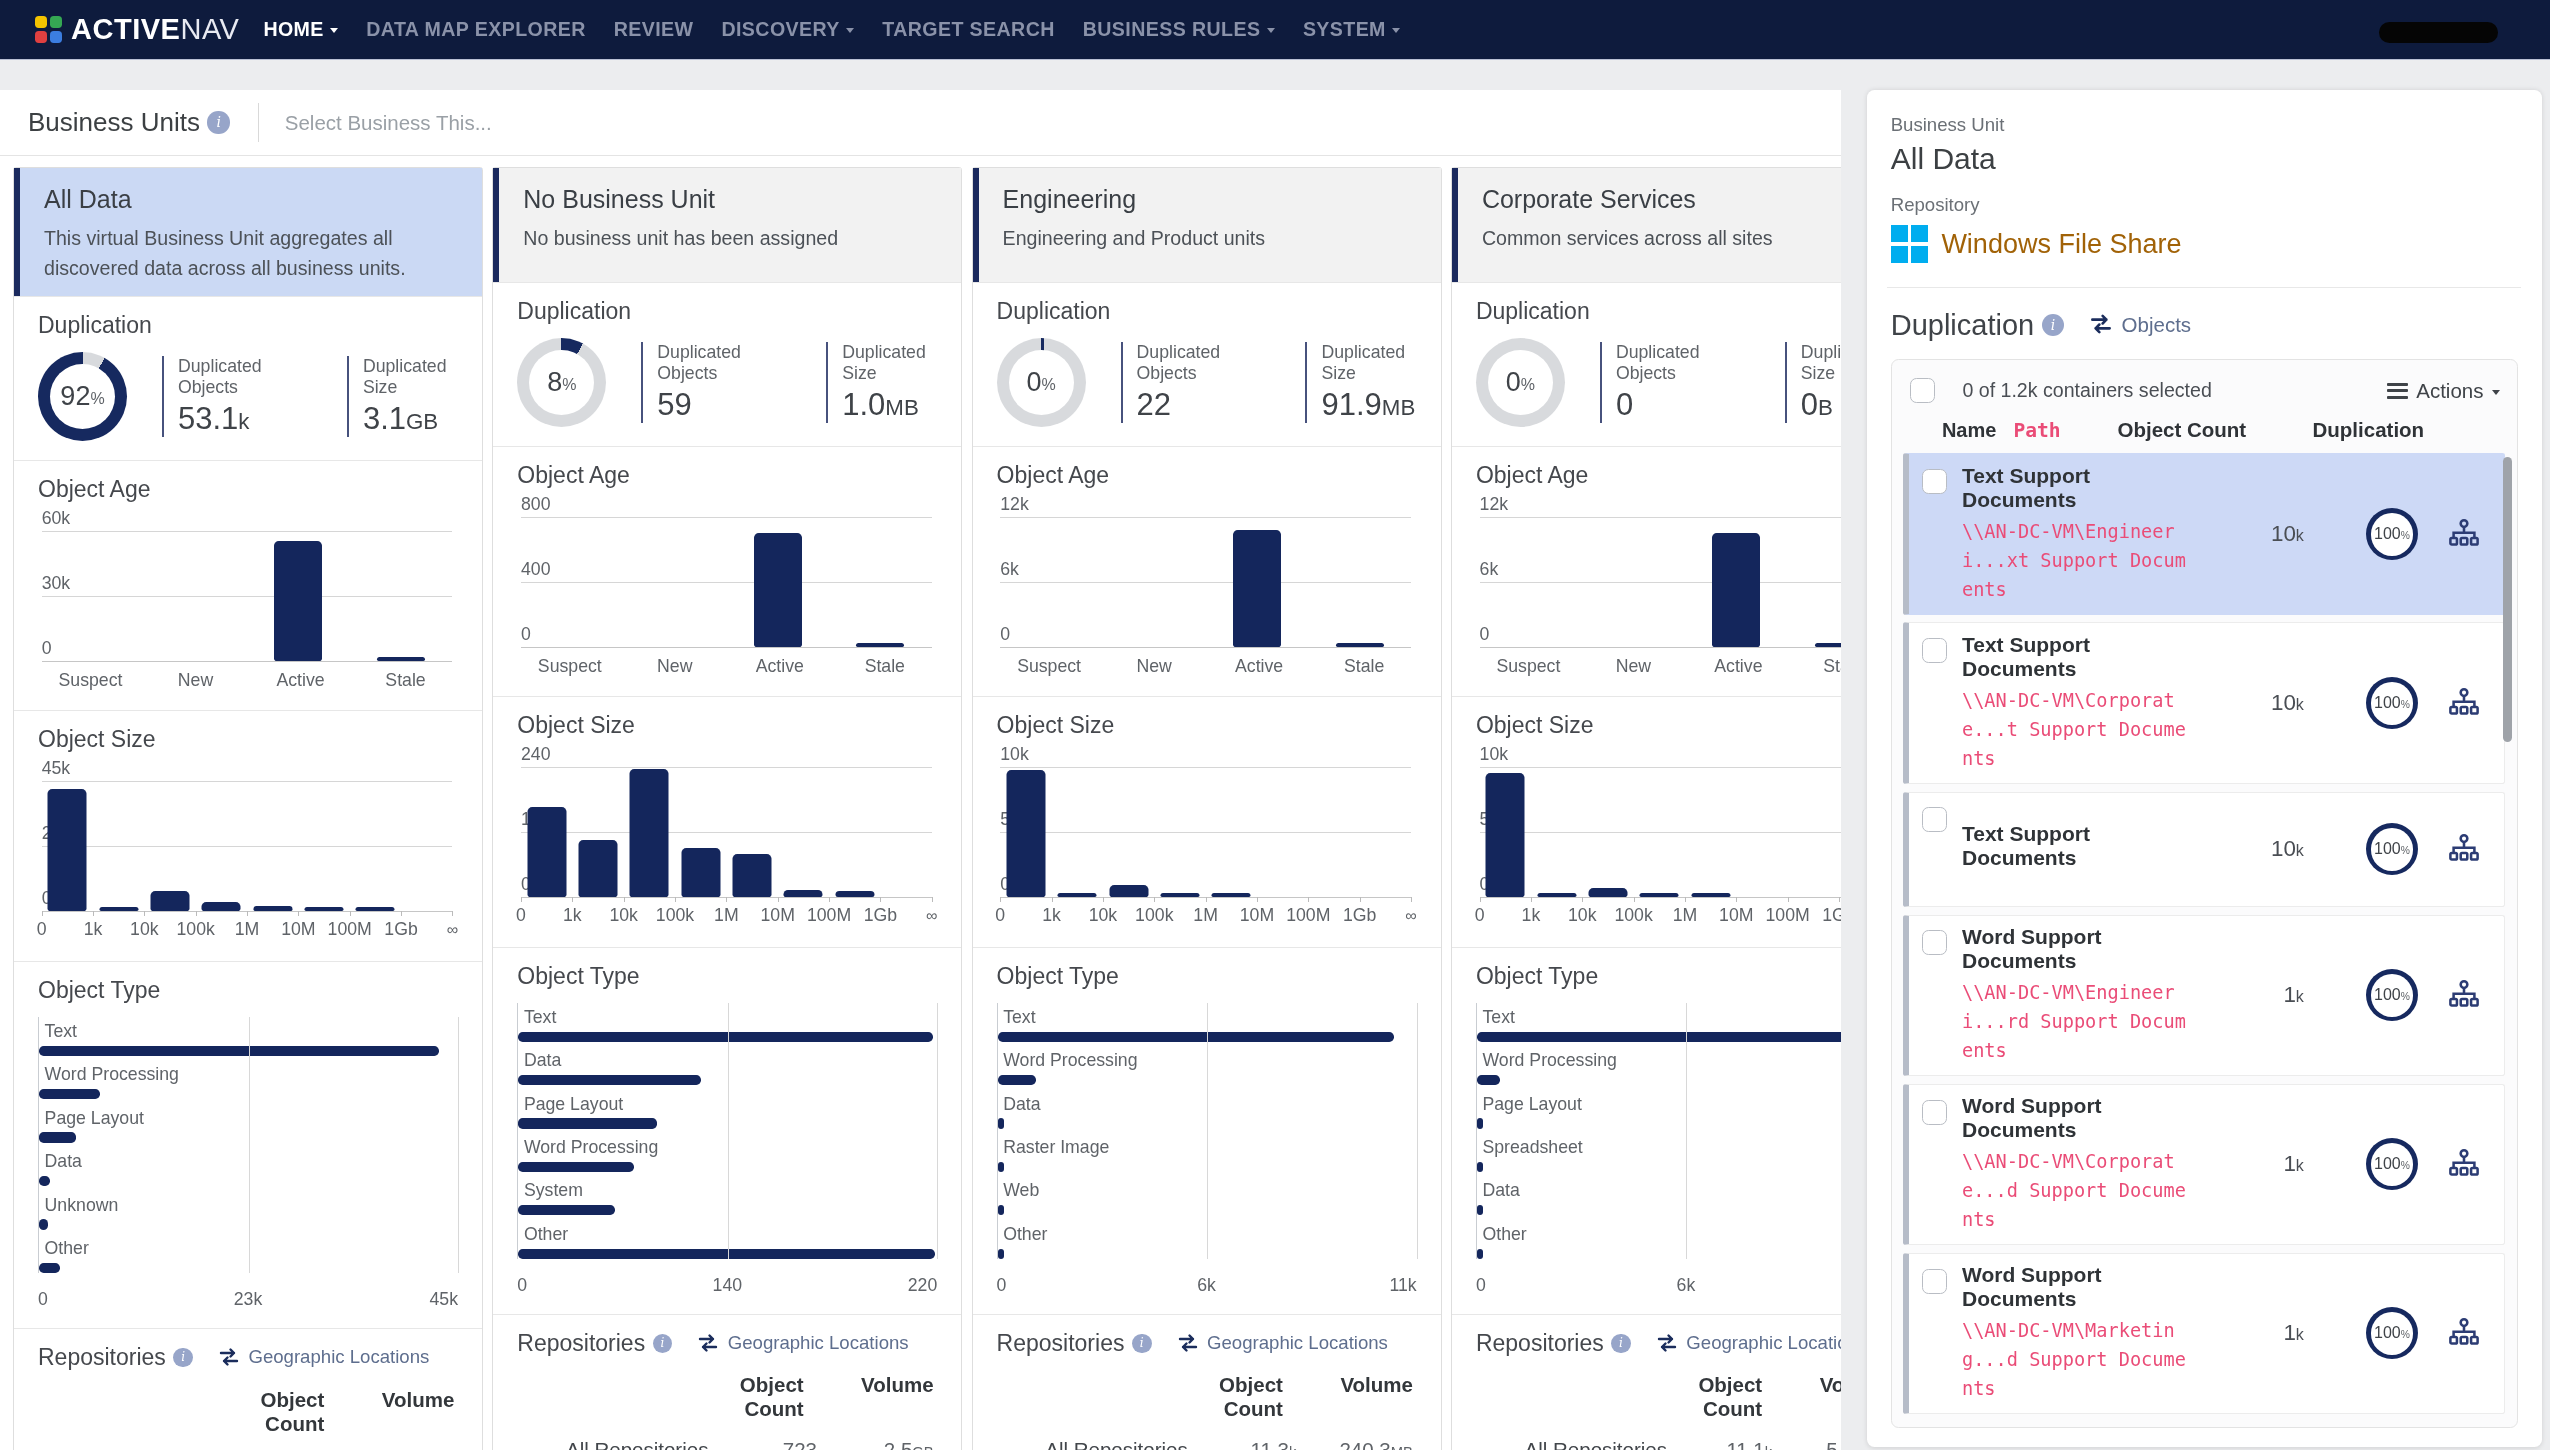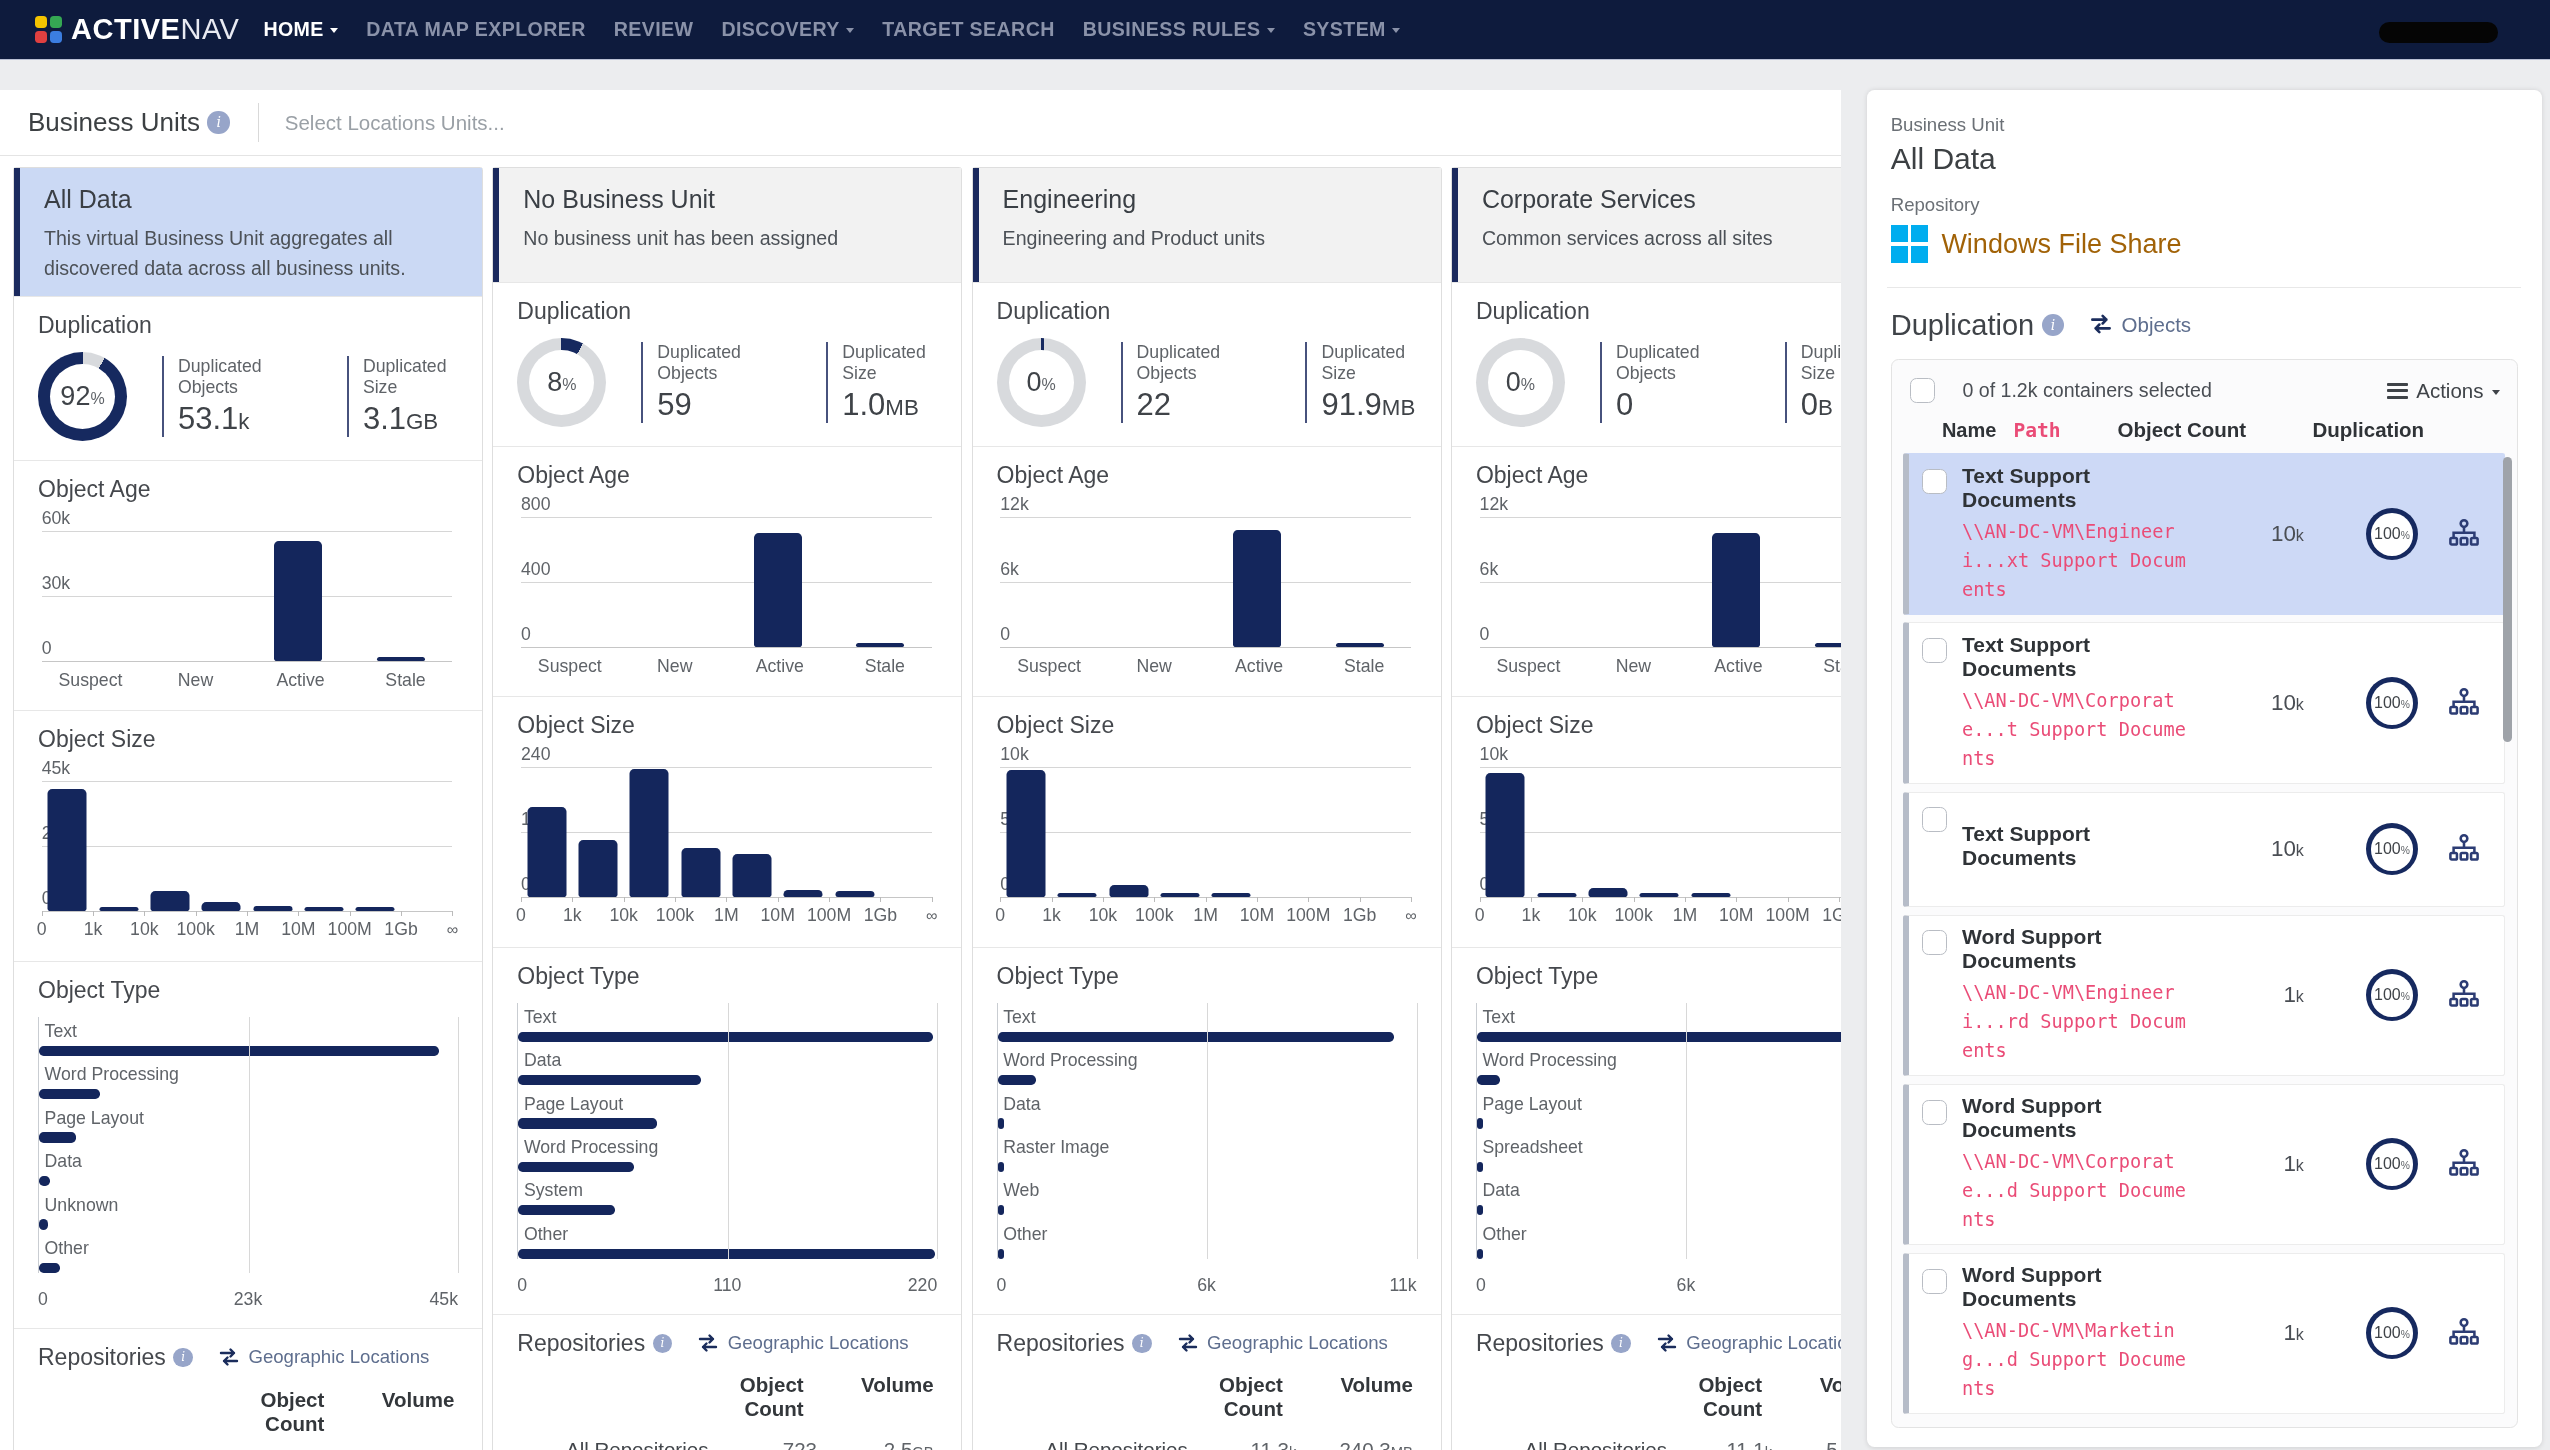--- a/index.html
+++ b/index.html
@@ -157,21 +157,21 @@
     </div>
   <div class="redaction"></div>
 </nav>
 
 <div class="layout">
   <section class="left-panel">
     <div class="page-header">
       <span class="page-title">Business Units</span>
       <span class="info-badge">i</span>
       <span class="vdiv"></span>
-      <span class="select-placeholder">Select Locations Units...</span>
+      <span class="select-placeholder">Select Business This...</span>
     </div>
     <div class="cards-row" id="cards-row">
         <div class="card selected">
           <div class="card-head">
             <div class="card-title">All Data</div>
             <div class="card-desc">This virtual Business Unit aggregates all discovered data across all business units.</div>
           </div>
           <div class="sec">
             <div class="sec-title">Duplication</div>
             <div class="dup-row">
@@ -409,21 +409,21 @@
                 <div class="hbar" style="width: 33.1818%;"></div>
                 <div class="hlab">Word Processing</div>
                 <div class="hbar" style="width: 27.7273%;"></div>
                 <div class="hlab">System</div>
                 <div class="hbar" style="width: 23.1818%;"></div>
                 <div class="hlab">Other</div>
                 <div class="hbar" style="width: 99.5455%;"></div>
               </div>
               <div class="hxlabels">
                 <span class="a">0</span>
-                <span class="b">110</span>
+                <span class="b">140</span>
                 <span class="c">220</span>
               </div>
             </div>
           </div>
           <div class="sec">
             <div class="repo-head">
               <span class="repo-title">Repositories</span>
               <span class="info-badge small">i</span>
               <span class="swap-link">
                 <span style="display: inline-flex;">

